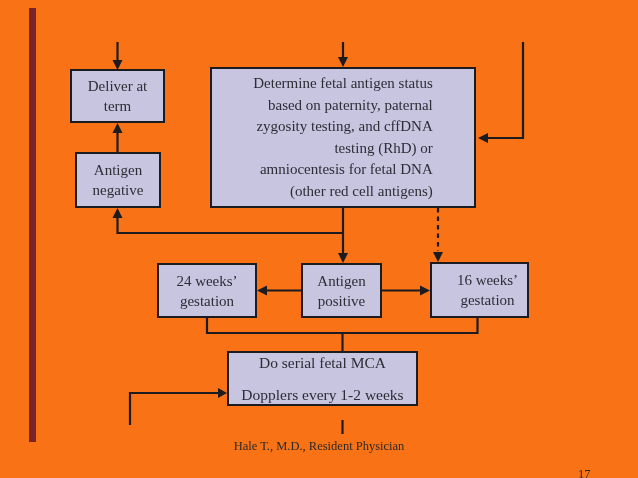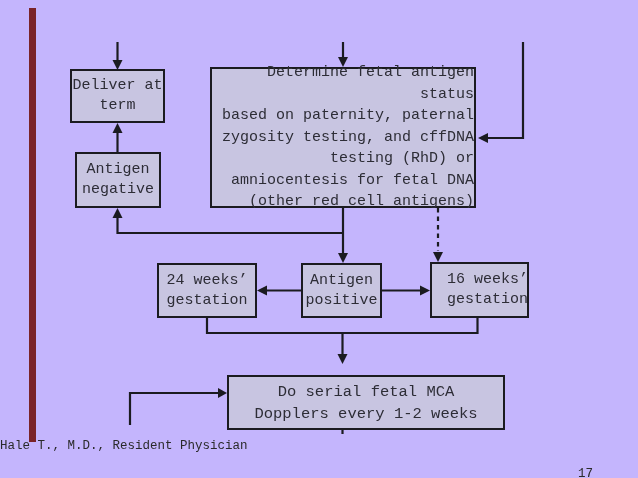--- a/index.html
+++ b/index.html
@@ -1,20 +1,20 @@
 <!DOCTYPE html>
 <html><head>
 <meta charset="utf-8">
 <style>
   html,body{margin:0;padding:0;background:#ffffff;}
   #slide{
     position:relative;
     width:638px;height:478px;
-    background:#c4b5fd;
-    font-family:Liberation Mono, monospace;
+    background:#f97316;
+    font-family:Liberation Serif, serif;
     overflow:hidden;
   }
   .accent-bar{
     position:absolute;
     left:29px;top:8px;width:7px;height:434px;
     background:#7a2328;
   }
   .node{
     position:absolute;
     box-sizing:border-box;
@@ -25,28 +25,28 @@
     text-align:center;
     white-space:pre-line;
     font-size:15px;line-height:20px;
   }
   #node-deliver{left:70px;top:69px;width:95px;height:54px;}
   #node-negative{left:75px;top:152px;width:86px;height:56px;}
   #node-determine{left:210px;top:67px;width:266px;height:141px;line-height:21.5px;text-align:right;}
   #node-w24{left:157px;top:263px;width:100px;height:55px;}
   #node-positive{left:301px;top:263px;width:81px;height:55px;}
   #node-w16{left:430px;top:262px;width:99px;height:56px;padding-left:16px;}
-  #node-doppler{left:227px;top:375px;width:278px;height:55px;font-size:15.5px;line-height:22px;}
+  #node-doppler{left:227px;top:351px;width:191px;height:55px;font-size:15.5px;line-height:32px;}
   #connector-layer{position:absolute;left:0;top:0;}
   .cline{fill:none;stroke:#1b1b20;stroke-width:2.2px;}
   .cline.dashed{stroke-dasharray:4.5 4;}
   .chead{fill:#1b1b20;stroke:none;}
   .footer-text{
     position:absolute;left:0;top:439px;width:638px;
-    text-align:left;
+    text-align:center;
     font-size:12.5px;color:#2a2a2a;
   }
   .page-number{
     position:absolute;left:578px;top:439px;width:30px;
     font-size:12.5px;color:#2a2a2a;margin-top:28px;
   }
 </style>
 </head>
 <body>
 

